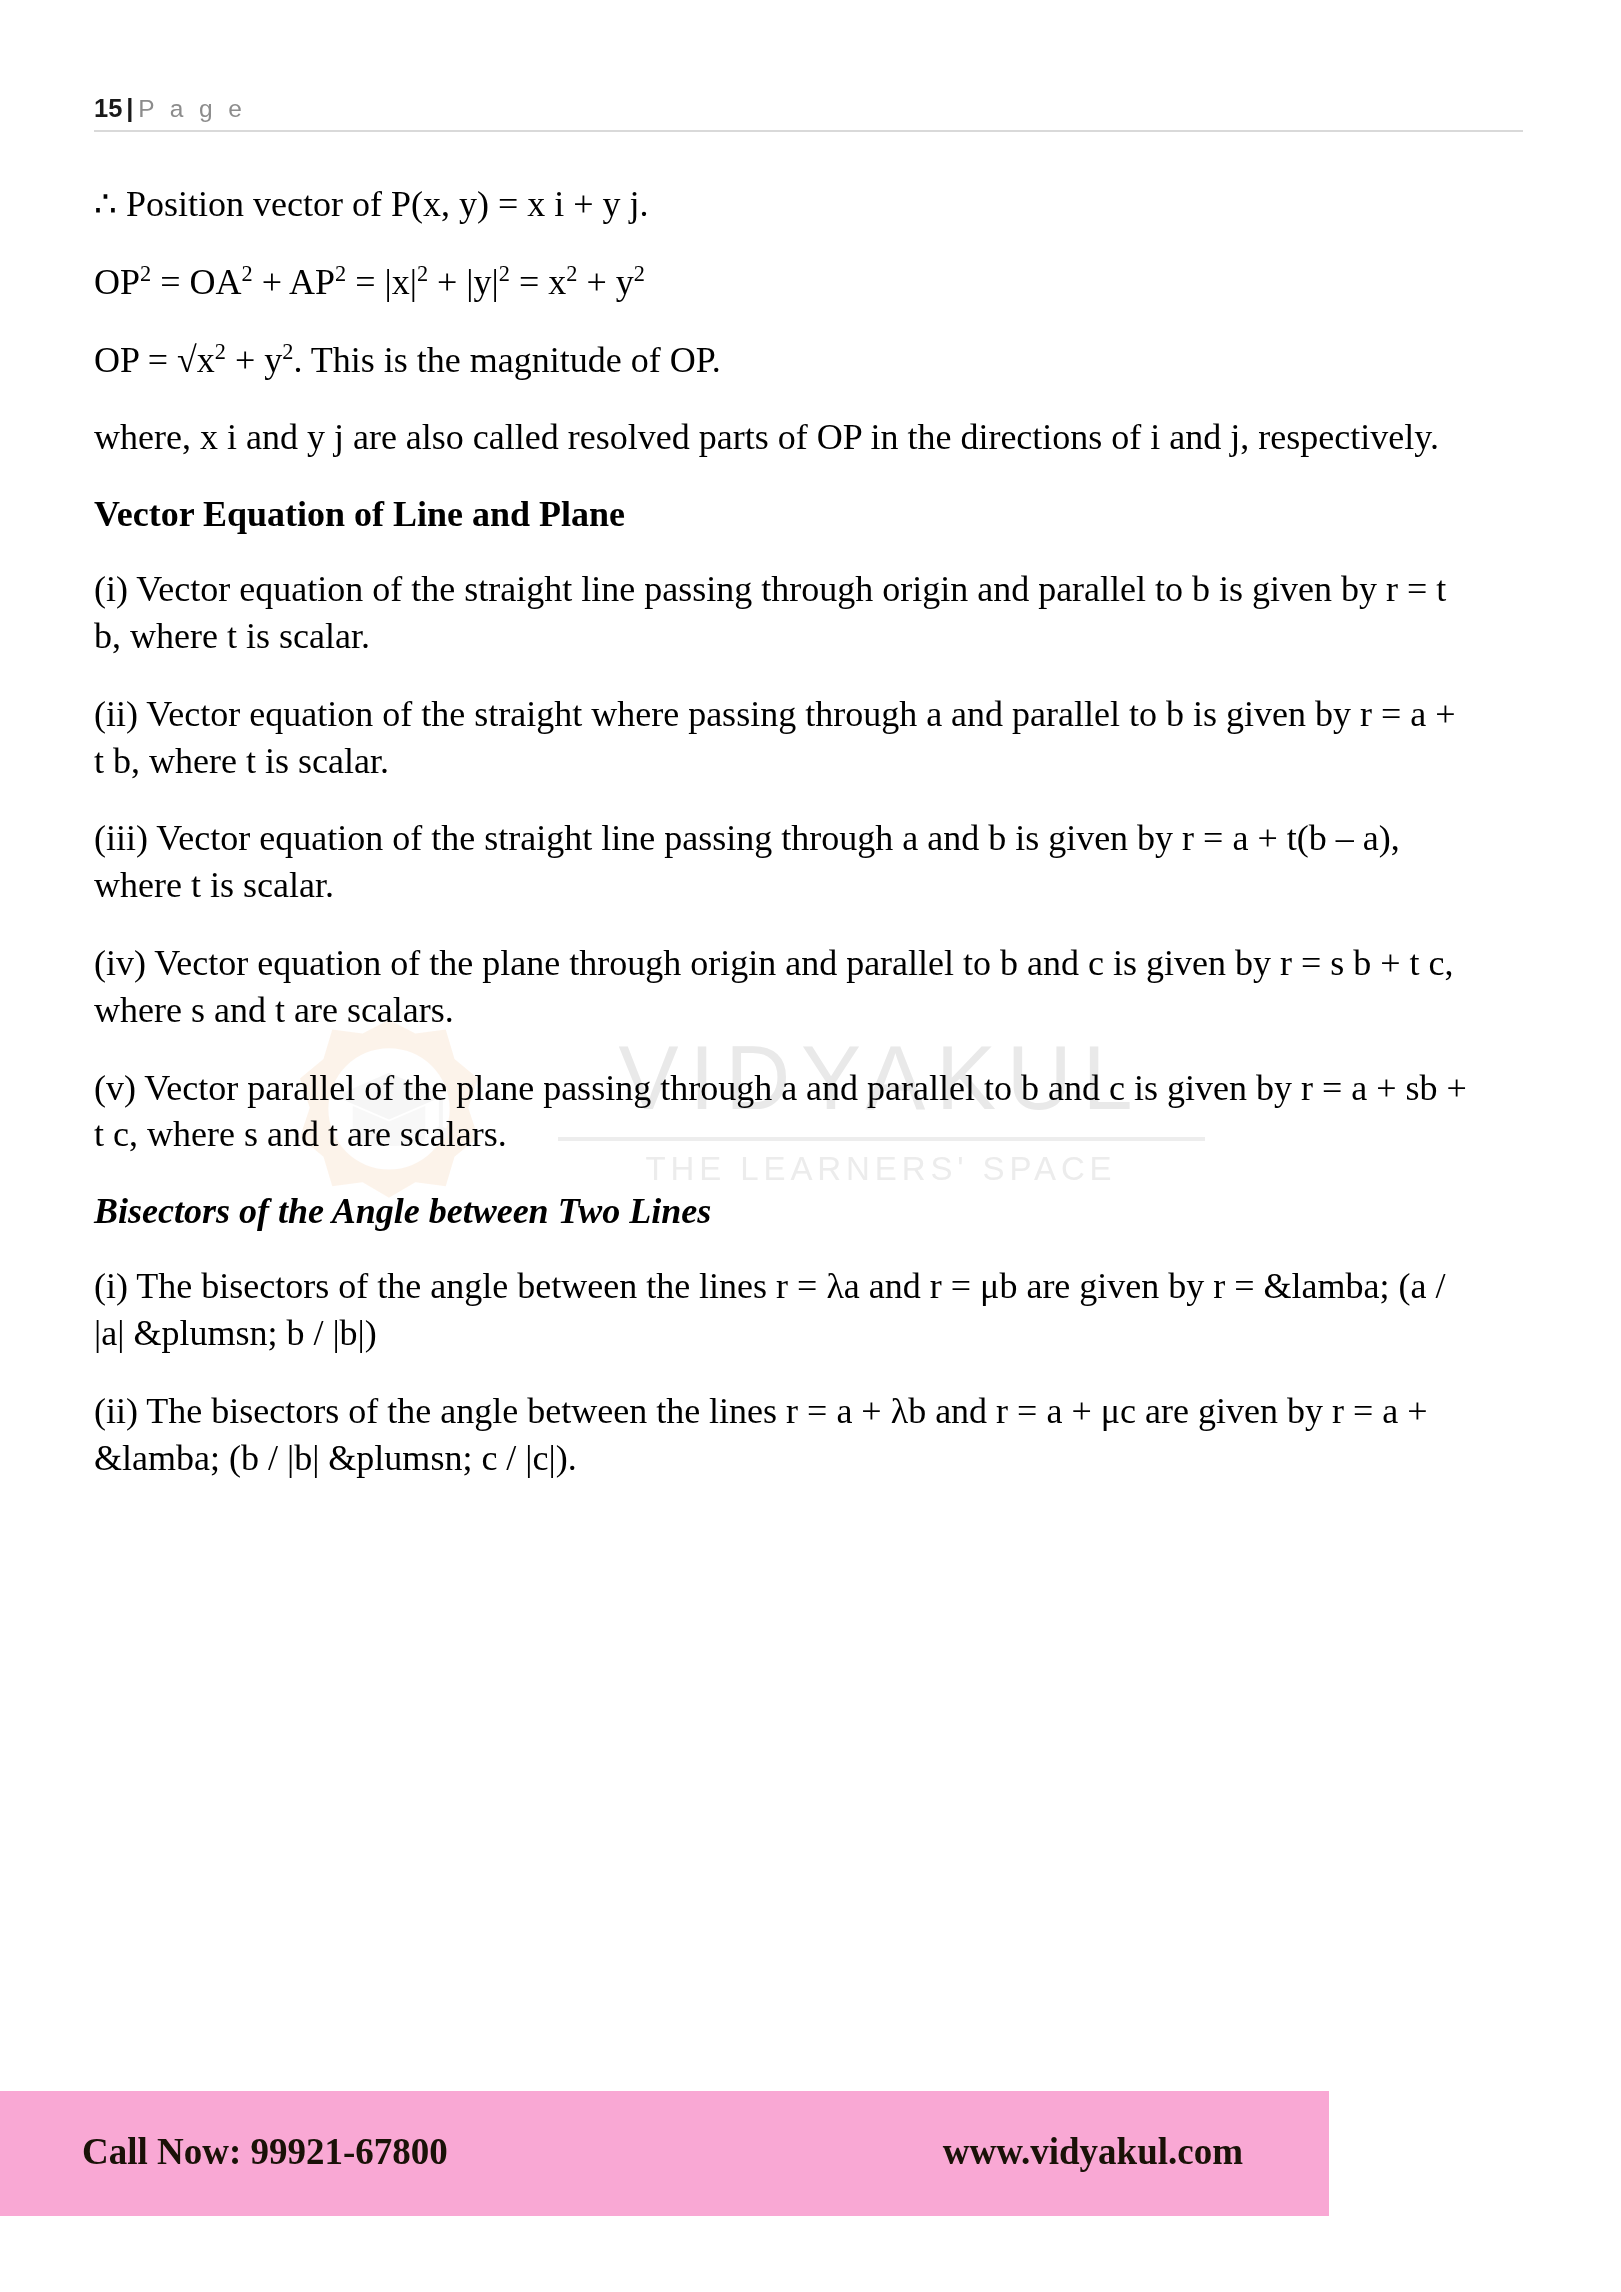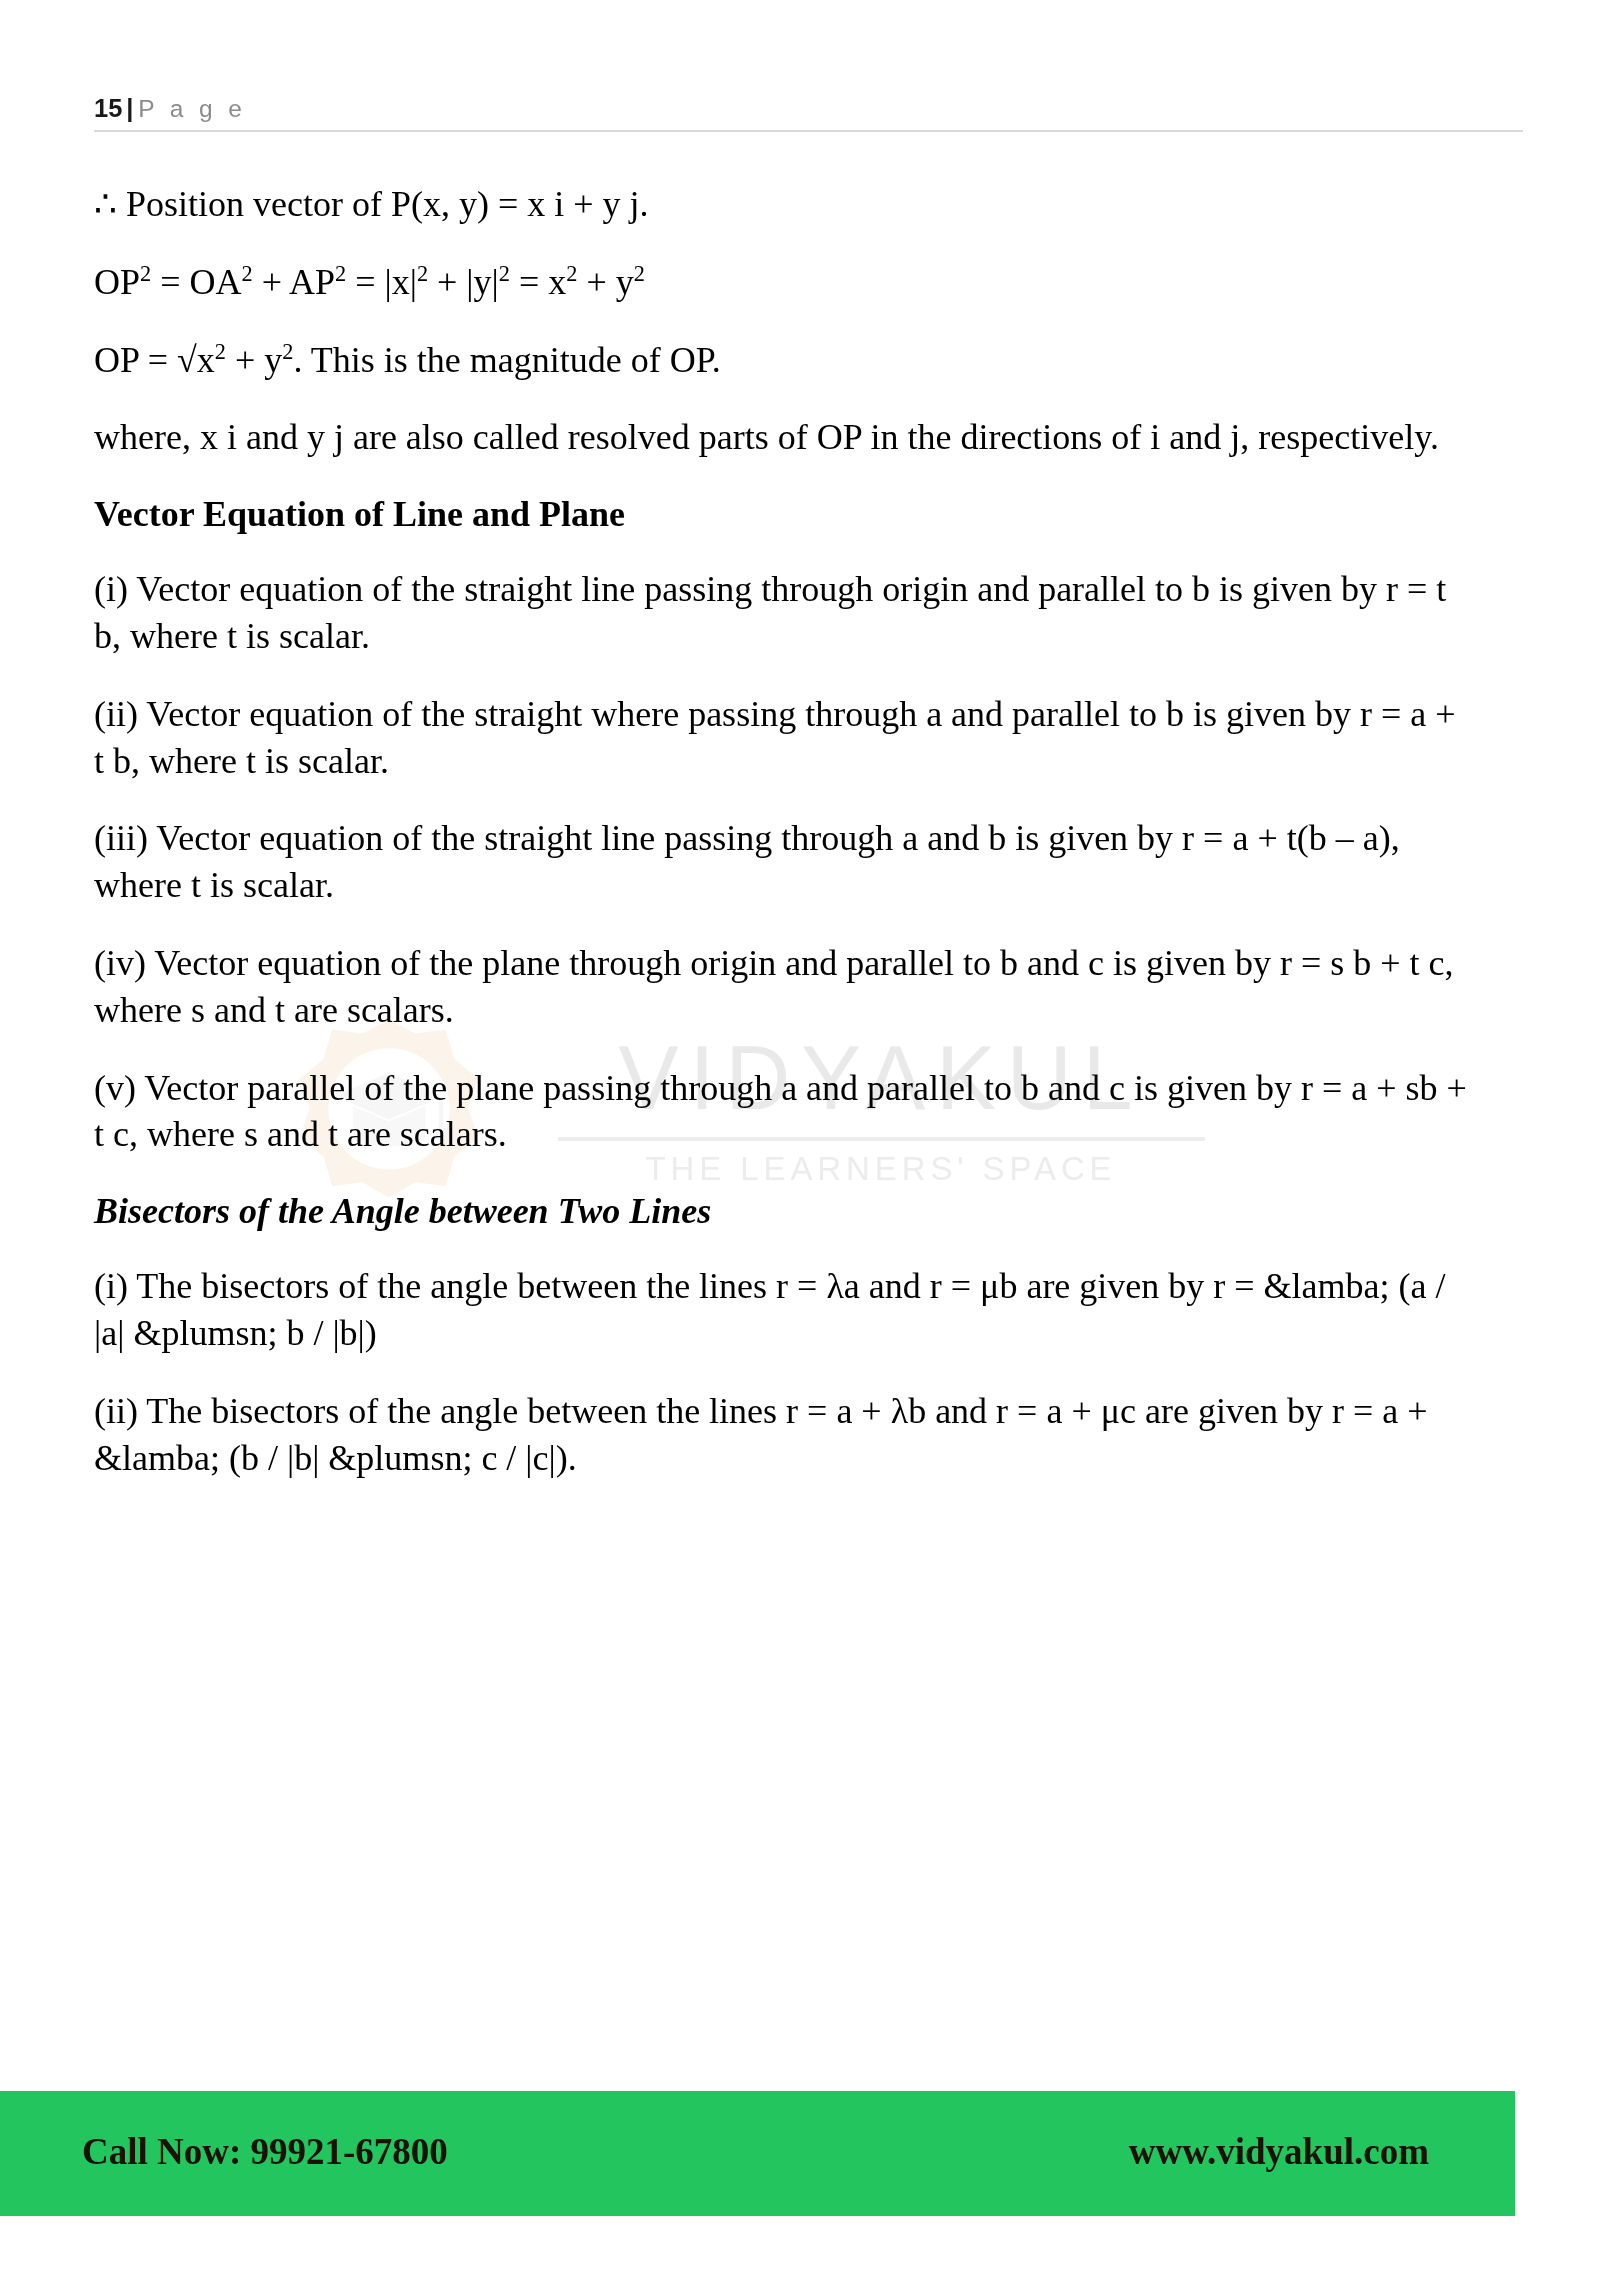--- a/index.html
+++ b/index.html
@@ -130,23 +130,23 @@
     font-size: 0.62em;
     vertical-align: super;
     line-height: 0;
   }
 
   
   #footer-bar {
     position: absolute;
     left: 0;
     top: 2091px;
-    width: 1515px;
+    width: 1329px;
     height: 125px;
-    background: #22c55e;
+    background: #f9a8d4;
     z-index: 3;
   }
   #footer-inner {
     position: relative;
     width: 100%;
     height: 100%;
   }
   #footer-phone {
     position: absolute;
     left: 82px;

